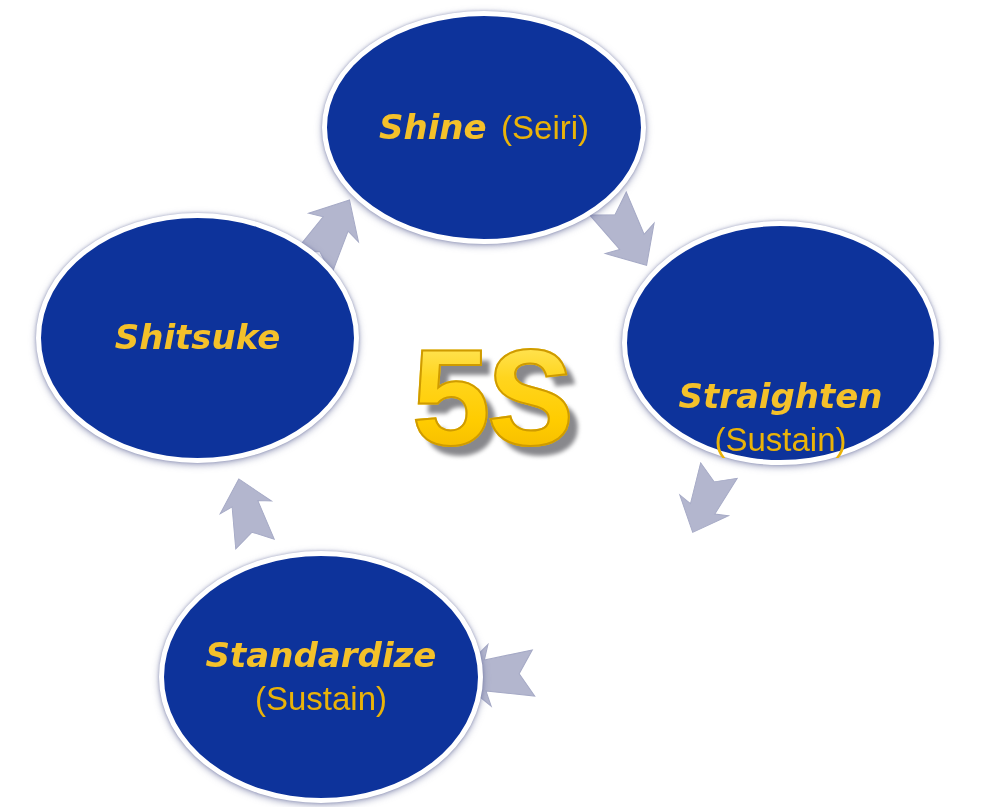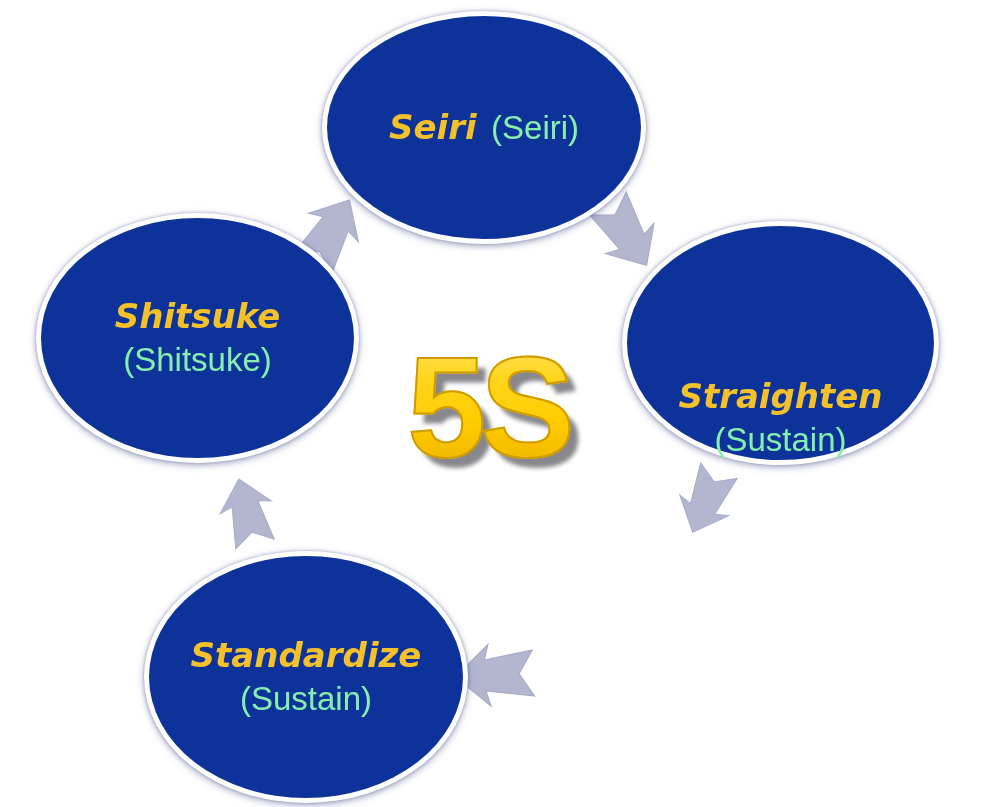--- a/index.html
+++ b/index.html
@@ -11,43 +11,43 @@
   .node{
     position:absolute;box-sizing:border-box;border-radius:50%;
     background:#0D339B;border:5px solid #fff;
     display:flex;align-items:center;justify-content:center;text-align:center;
     box-shadow:0 2px 7px rgba(96,104,152,.6),0 0 3px rgba(96,104,152,.45);
     z-index:2;
   }
   #node-sort        {left:322px;top:11px; width:324px;height:233px;}
   #node-straighten  {left:622px;top:221px;width:317px;height:244px;align-items:flex-end;}
   #node-shine       {left:512px;top:547px;width:317px;height:258px;}
-  #node-standardize {left:144px;top:551px;width:324px;height:252px;text-align:center;}
+  #node-standardize {left:159px;top:551px;width:324px;height:252px;text-align:center;}
   #node-sustain     {left:36px; top:213px;width:323px;height:250px;}
   .label{line-height:1.22;white-space:nowrap;}
   .term{
     color:#F4C12A;font-weight:bold;font-style:italic;font-size:34px;
     font-family:"DejaVu Sans",sans-serif;
   }
-  .jp{color:#86efac;font-size:33px;font-weight:400;}
+  .jp{color:#eab308;font-size:33px;font-weight:400;}
   .stacked .jp{display:block;margin-top:2px;}
   .inline-label .jp{display:inline;margin-left:10px;}
   
   .arrow{position:absolute;z-index:1;}
   .arrow polygon{fill:#B3B6CE;stroke:#A6AAC6;stroke-width:1;}
   #arrow-1{left:299px;top:194px;width:64px;height:76px;transform:rotate(30deg);}
   #arrow-2{left:595px;top:196px;width:64px;height:76px;transform:rotate(148deg);}
   #arrow-3{left:672px;top:466px;width:68px;height:70px;transform:rotate(203deg);}
   #arrow-4{left:462px;top:634px;width:66px;height:82px;transform:rotate(267deg);}
   #arrow-5{left:212px;top:477px;width:70px;height:70px;transform:rotate(-14deg);}
   
   .center-wrap{position:absolute;left:368px;top:326px;width:240px;height:172px;z-index:3;}
   .s5{
     position:absolute;left:0;top:0;width:100%;height:100%;
-    font-family:Liberation Sans, sans-serif;font-weight:bold;
+    font-family:Liberation Mono, monospace;font-weight:bold;
     font-size:142px;line-height:164px;letter-spacing:-6px;text-align:center;
   }
   .s5-shadow{color:#88888c;transform:translate(9px,10px);filter:blur(2px);}
   .s5-main{color:#FFCC00;}
   @supports ((-webkit-background-clip:text) or (background-clip:text)){
     .s5-main{
       background:linear-gradient(180deg,#ffe969 4%,#ffd51e 30%,#ffcc00 55%,#e9a800 100%);
       -webkit-background-clip:text;background-clip:text;color:transparent;
       -webkit-text-stroke:2px #cf9b00;
     }
@@ -69,21 +69,21 @@
   </svg>
   <svg id="arrow-4" class="arrow" viewBox="0 0 60 74">
     <polygon points="30,1 2,32 16,28 9,72 30,59 51,72 44,28 58,32"></polygon>
   </svg>
   <svg id="arrow-5" class="arrow" viewBox="0 0 60 74">
     <polygon points="30,1 2,32 16,28 9,72 30,59 51,72 44,28 58,32"></polygon>
   </svg>
 
   <div id="node-sort" class="node">
     <div class="label inline-label">
-      <span class="term">Seiri</span>
+      <span class="term">Shine</span>
       <span class="jp">(Seiri)</span>
     </div>
   </div>
 
   <div id="node-straighten" class="node">
     <div class="label stacked">
       <span class="term">Straighten</span>
       <span class="jp">(Sustain)</span>
     </div>
   </div>
@@ -92,21 +92,20 @@
   <div id="node-standardize" class="node">
     <div class="label stacked">
       <span class="term">Standardize</span>
       <span class="jp">(Sustain)</span>
     </div>
   </div>
 
   <div id="node-sustain" class="node">
     <div class="label stacked">
       <span class="term">Shitsuke</span>
-      <span class="jp">(Shitsuke)</span>
     </div>
   </div>
 
   <div class="center-wrap">
     <div class="s5 s5-shadow">5S</div>
     <div class="s5 s5-main">5S</div>
   </div>
 
 </div>
 

